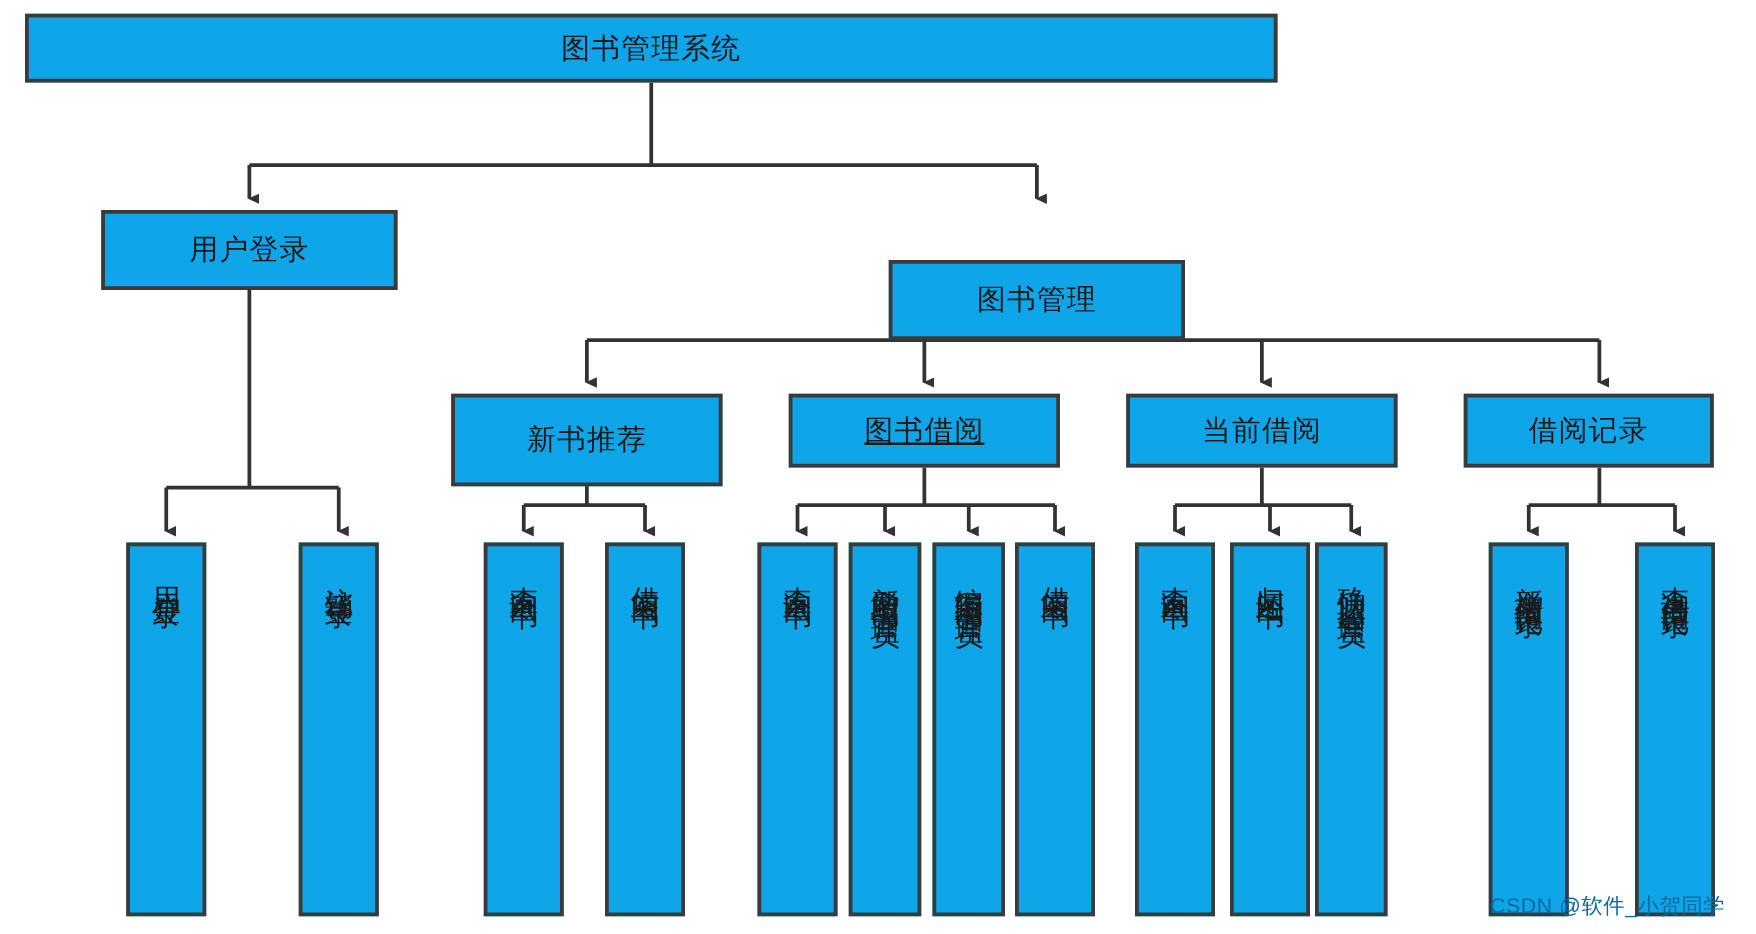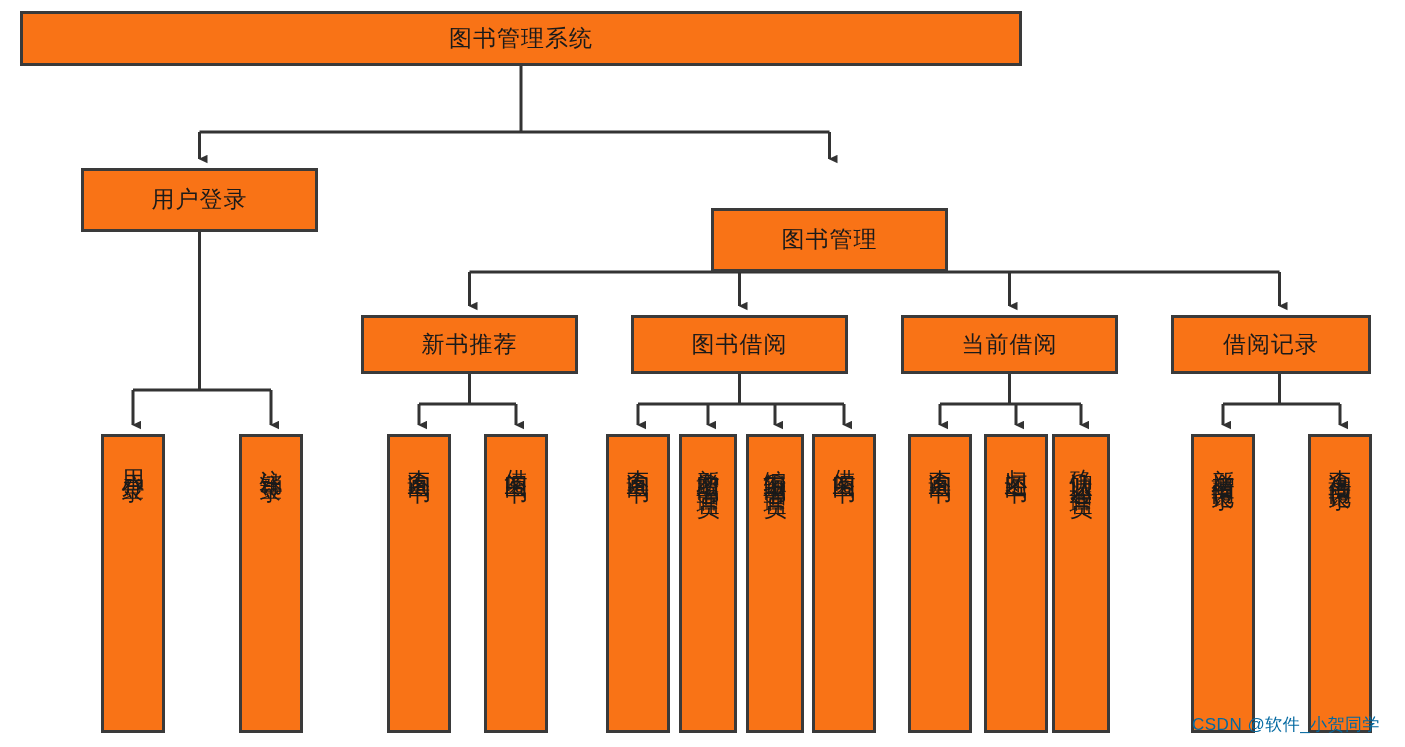--- a/index.html
+++ b/index.html
@@ -23,21 +23,21 @@
     left: 0;
     top: 0;
     width: 1405px;
     height: 747px;
     pointer-events: none;
   }
   .node {
     position: absolute;
     box-sizing: border-box;
     border: 3px solid #3a3a3a;
-    background: #f97316;
+    background: #0ea5e9;
     display: flex;
     align-items: center;
     justify-content: center;
     color: #1a1a1a;
   }
   .node.horizontal .node-label {
     font-size: 23px;
     line-height: 1.2;
     letter-spacing: 1px;
     white-space: nowrap;
@@ -119,24 +119,24 @@
   <div id="level1-nodes">
       <div class="node horizontal" style="left: 81px; top: 168px; width: 237px; height: 64px;">
         <span class="node-label">用户登录</span>
       </div>
       <div class="node horizontal" style="left: 711px; top: 168px; width: 237px; height: 64px; margin-top: 40px;">
         <span class="node-label">图书管理</span>
       </div>
     </div>
 
   <div id="level2-nodes">
-      <div class="node horizontal" style="left: 361px; top: 315px; width: 217px; height: 59px;">
+      <div class="node horizontal" style="left: 361px; top: 315px; width: 217px; height: 74px;">
         <span class="node-label">新书推荐</span>
       </div>
-      <div class="node horizontal" style="left: 631px; top: 315px; width: 217px; height: 59px;">
+      <div class="node horizontal" style="left: 631px; top: 315px; width: 217px; height: 59px; text-decoration: underline;">
         <span class="node-label">图书借阅</span>
       </div>
       <div class="node horizontal" style="left: 901px; top: 315px; width: 217px; height: 59px;">
         <span class="node-label">当前借阅</span>
       </div>
       <div class="node horizontal" style="left: 1171px; top: 315px; width: 200px; height: 59px;">
         <span class="node-label">借阅记录</span>
       </div>
     </div>
 

